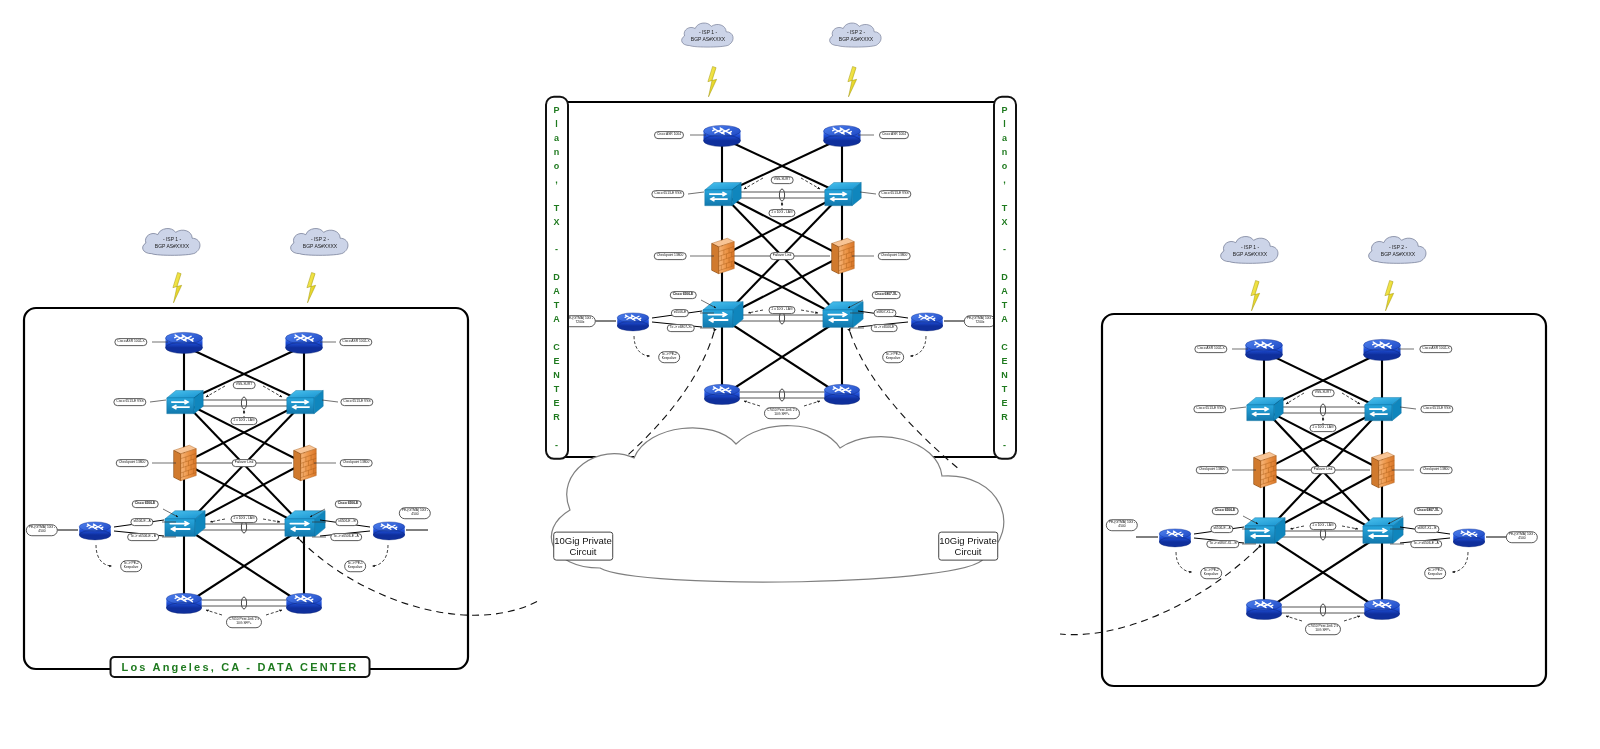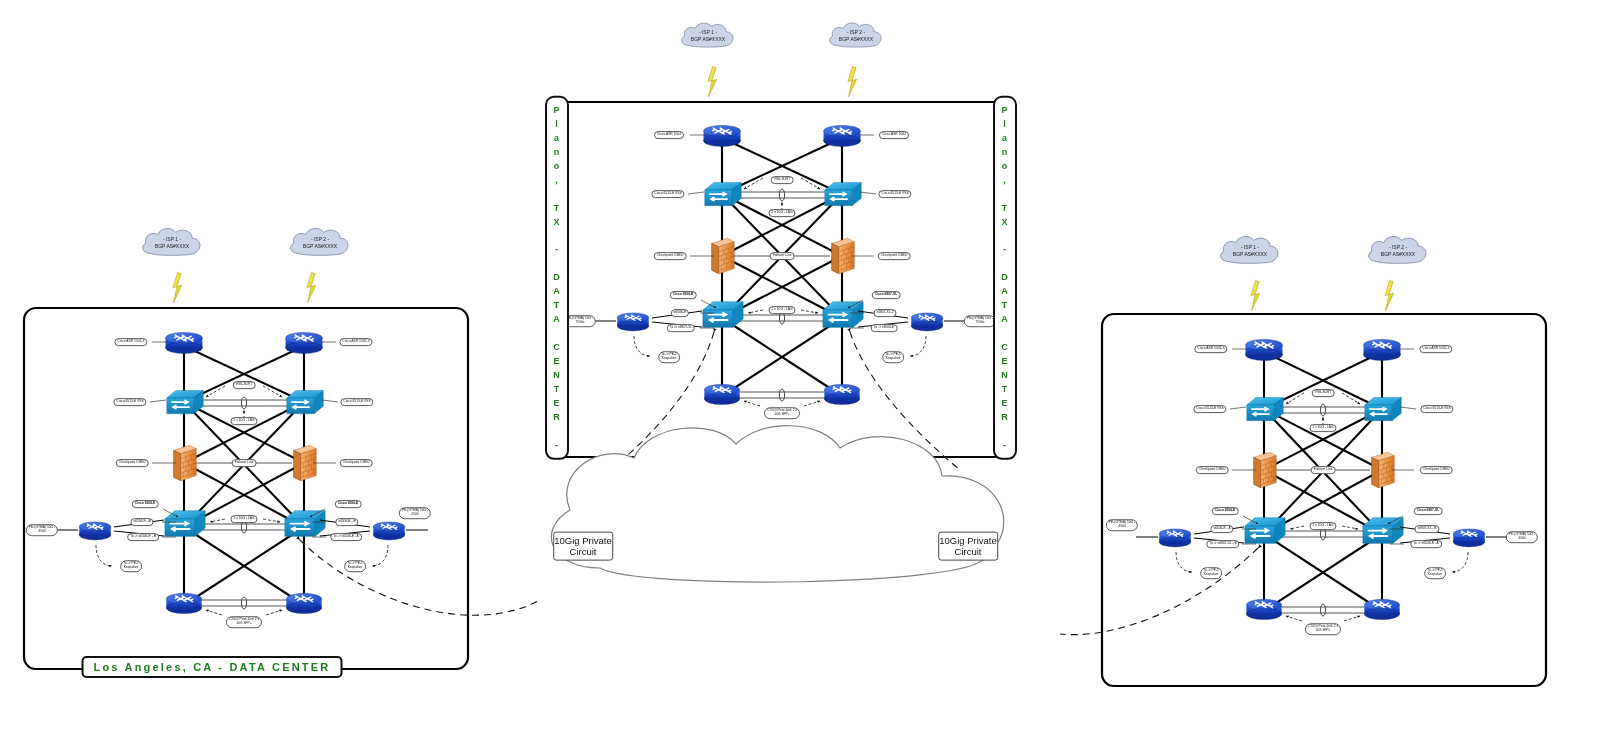--- a/index.html
+++ b/index.html
@@ -447,21 +447,21 @@
 <div class="chip" style="left:142px;top:522px;">x6506-E - A</div>
 <div class="chip" style="left:143px;top:537px;">To -&gt; x6506-E - B</div>
 <div class="chip" style="left:347px;top:522px;">x6506-E - B</div>
 <div class="chip" style="left:346px;top:537px;">To -&gt; x6506-E - A</div>
 <div class="chip" style="left:131px;top:566px;">To -&gt; PE-2
 Keepalive</div>
 <div class="chip" style="left:355px;top:566px;">To -&gt; PE-1
 Keepalive</div>
 <div class="chip" style="left:244px;top:622px;">C7010 Peer-Link 2 x
 10G SFP+</div>
-<div class="dctitle" style="left:212px;top:667px;">Los Angeles, CA - DATA CENTER</div>
+<div class="dctitle" style="left:240px;top:667px;">Los Angeles, CA - DATA CENTER</div>
 
 <div class="cloudtxt" style="left:708px;top:36px;"><span>- ISP 1 -</span><br><span>BGP AS#XXXX</span></div>
 <div class="cloudtxt" style="left:856px;top:36px;"><span>- ISP 2 -</span><br><span>BGP AS#XXXX</span></div>
 
 <div class="chip" style="left:669px;top:135px;">Cisco ASR 1004</div>
 <div class="chip" style="left:894px;top:135px;">Cisco ASR 1004</div>
 <div class="chip" style="left:668px;top:194px;">Cisco 6513-E VSS</div>
 <div class="chip" style="left:895px;top:194px;">Cisco 6513-E VSS</div>
 <div class="chip" style="left:782px;top:180px;">VSS-SURT</div>
 <div class="chip" style="left:782px;top:213px;">2 x 10G - LAG</div>

